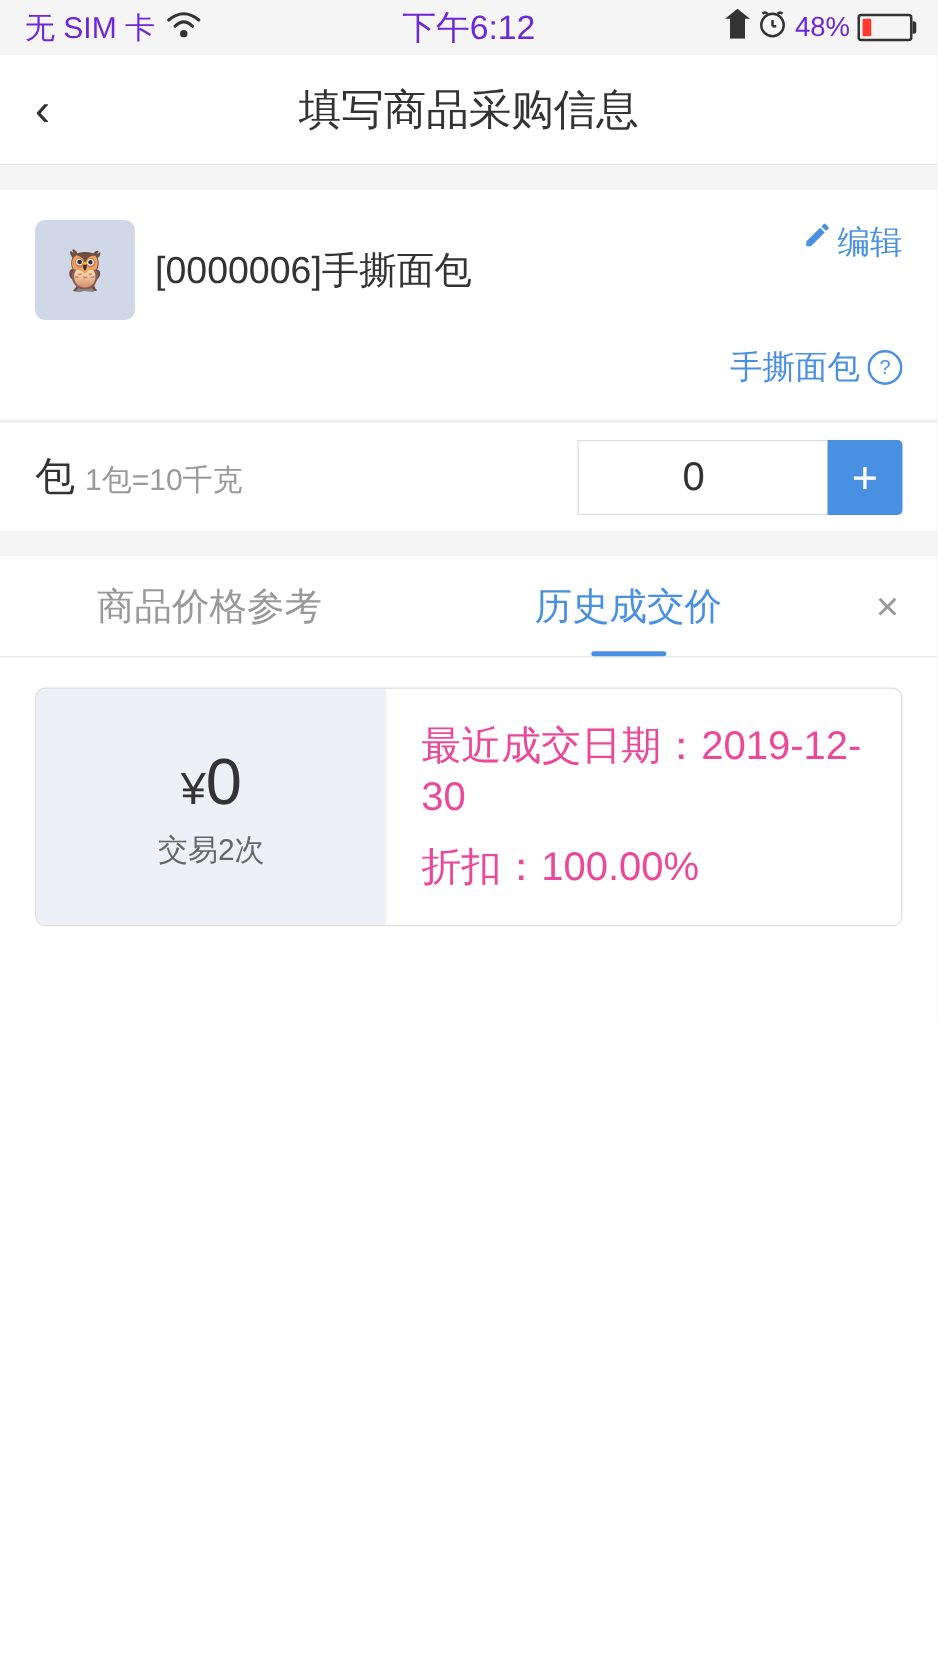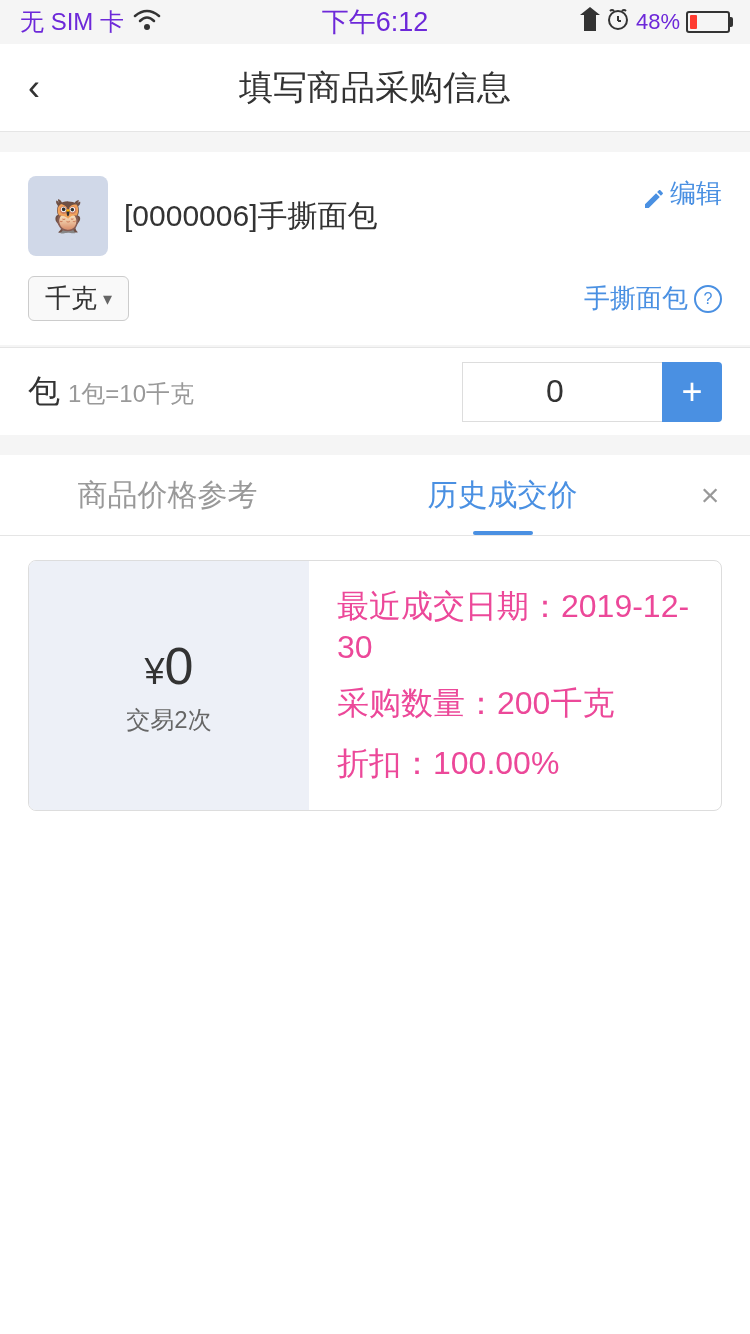--- a/index.html
+++ b/index.html
@@ -122,21 +122,21 @@
     }
     .product-name {
       font-size: 30px;
       color: #333;
       font-weight: 500;
     }
     .product-edit {
       color: #4a90e2;
       font-size: 26px;
       display: flex;
-      align-items: flex-end;
+      align-items: flex-start;
       gap: 4px;
       cursor: pointer;
     }
     .product-unit-row {
       margin-top: 20px;
       display: flex;
       align-items: center;
       justify-content: space-between;
     }
     .product-unit-left {
@@ -378,24 +378,20 @@
     </div>
     <div class="product-edit">
       <svg width="24" height="24" viewBox="0 0 24 24" fill="#4a90e2">
         <path d="M3 17.25V21h3.75L17.81 9.94l-3.75-3.75L3 17.25zM20.71 7.04c.39-.39.39-1.02 0-1.41l-2.34-2.34c-.39-.39-1.02-.39-1.41 0l-1.83 1.83 3.75 3.75 1.83-1.83z"></path>
       </svg>
       <span>编辑</span>
     </div>
   </div>
   <div class="product-unit-row">
     <div class="product-unit-left">
-      <div class="unit-dropdown">
-        <span>千克</span>
-        <span class="unit-dropdown-arrow">▾</span>
-      </div>
     </div>
     <div class="price-ref">
       <span>手撕面包</span>
       <svg width="28" height="28" viewBox="0 0 28 28" fill="#4a90e2">
         <circle cx="14" cy="14" r="13" stroke="#4a90e2" stroke-width="2" fill="none"></circle>
         <text x="14" y="19" text-anchor="middle" font-size="16" fill="#4a90e2" font-family="Arial">?</text>
       </svg>
     </div>
   </div>
 </div>
@@ -428,23 +424,20 @@
         <div class="price-amount">
           <span class="price-yen">¥</span><span>0</span>
         </div>
         <div class="price-trades">交易2次</div>
       </div>
       <div class="price-card-right">
         <div class="price-detail-row">
           <span>最近成交日期：</span><span>2019-12-30</span>
         </div>
         <div class="price-detail-row">
-          <span>采购数量：</span><span>200千克</span>
-        </div>
-        <div class="price-detail-row">
           <span>折扣：</span><span>100.00%</span>
         </div>
       </div>
     </div>
   </div>
 </div>
 
 <div class="bottom-area"></div>
 
 </body></html>

